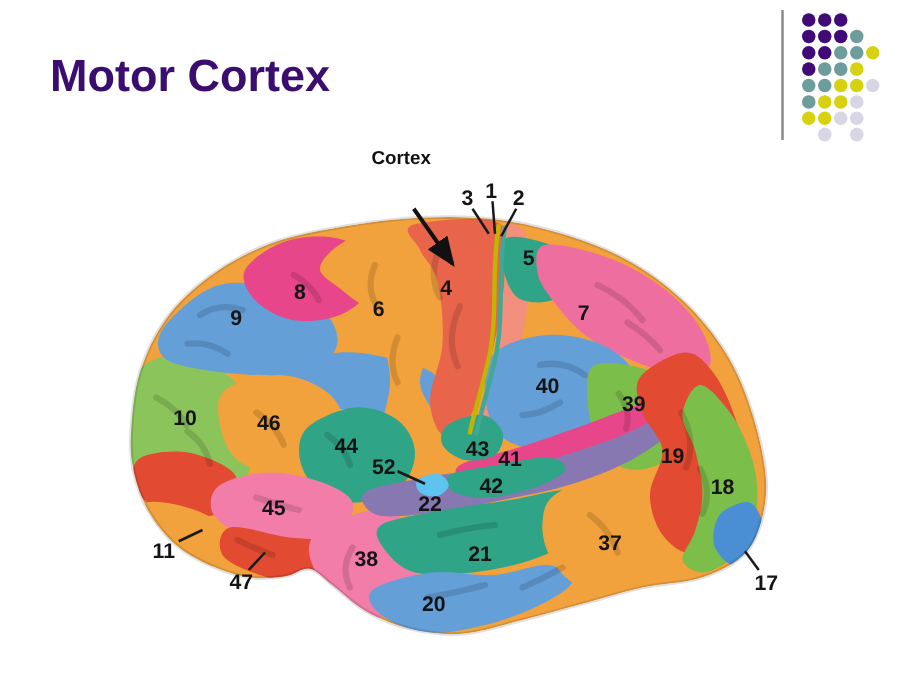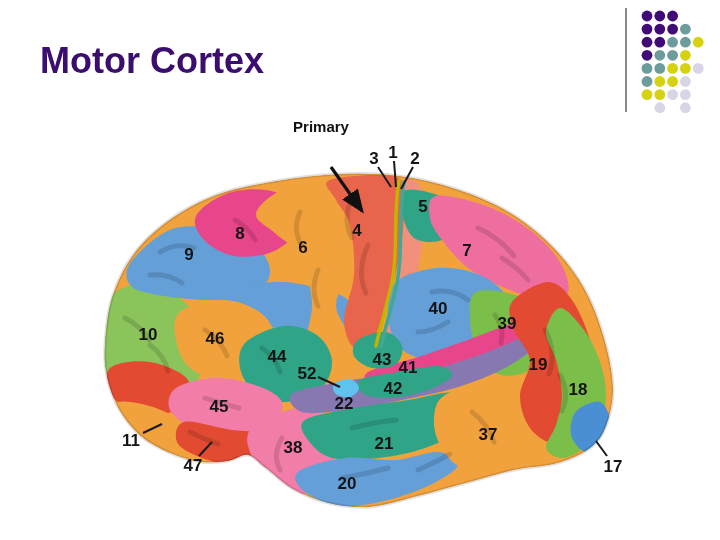--- a/index.html
+++ b/index.html
@@ -183,16 +183,16 @@
         <text x="538" y="370" text-anchor="middle" class="region-label" fill="#141414">19</text>
         <text x="578" y="395" text-anchor="middle" class="region-label" fill="#141414">18</text>
         <text x="613" y="472" text-anchor="middle" class="region-label" fill="#141414">17</text>
         <text x="374" y="164" text-anchor="middle" class="region-label" fill="#141414">3</text>
         <text x="393" y="158" text-anchor="middle" class="region-label" fill="#141414">1</text>
         <text x="415" y="164" text-anchor="middle" class="region-label" fill="#141414">2</text>
       </g>
   </svg>
 
   <div class="primary-motor">
-    <div>Primary</div>
+    <div>Cortex</div>
   </div>
 
 </div>
 
 </body></html>

